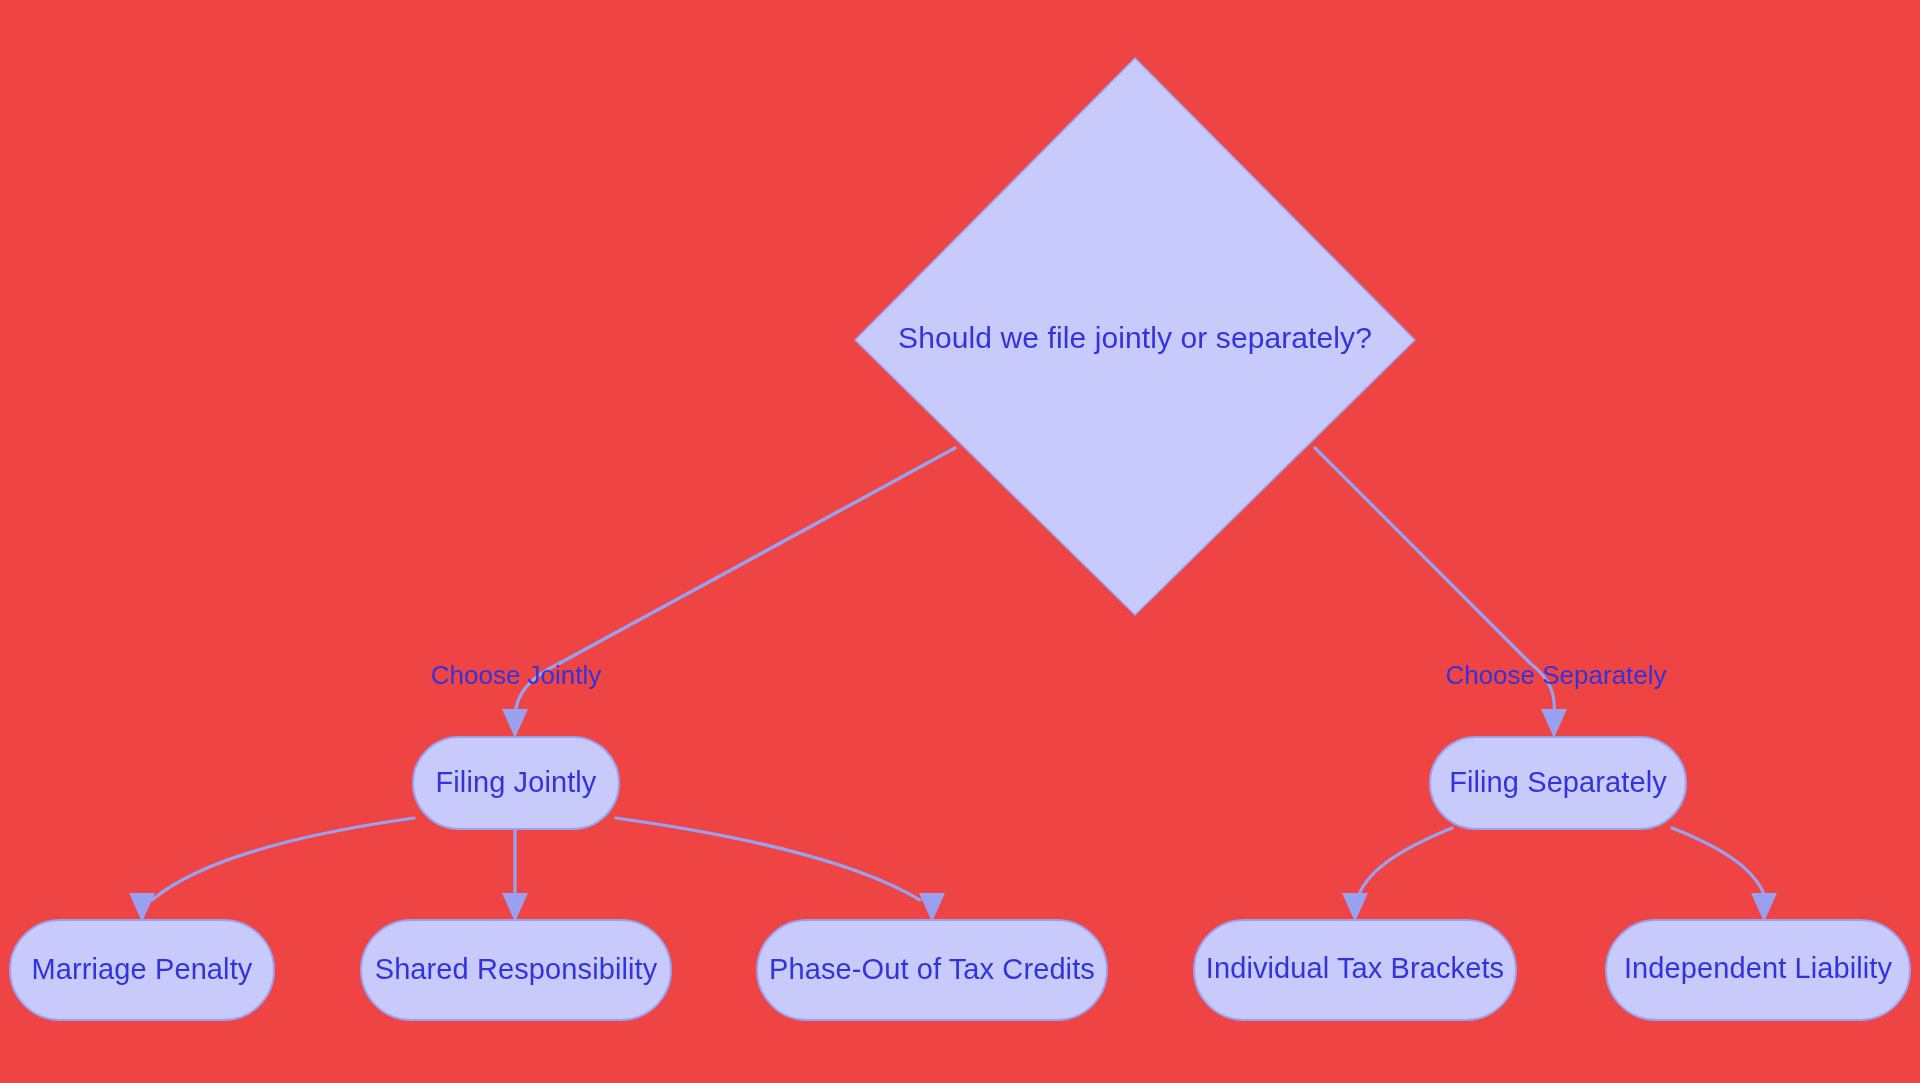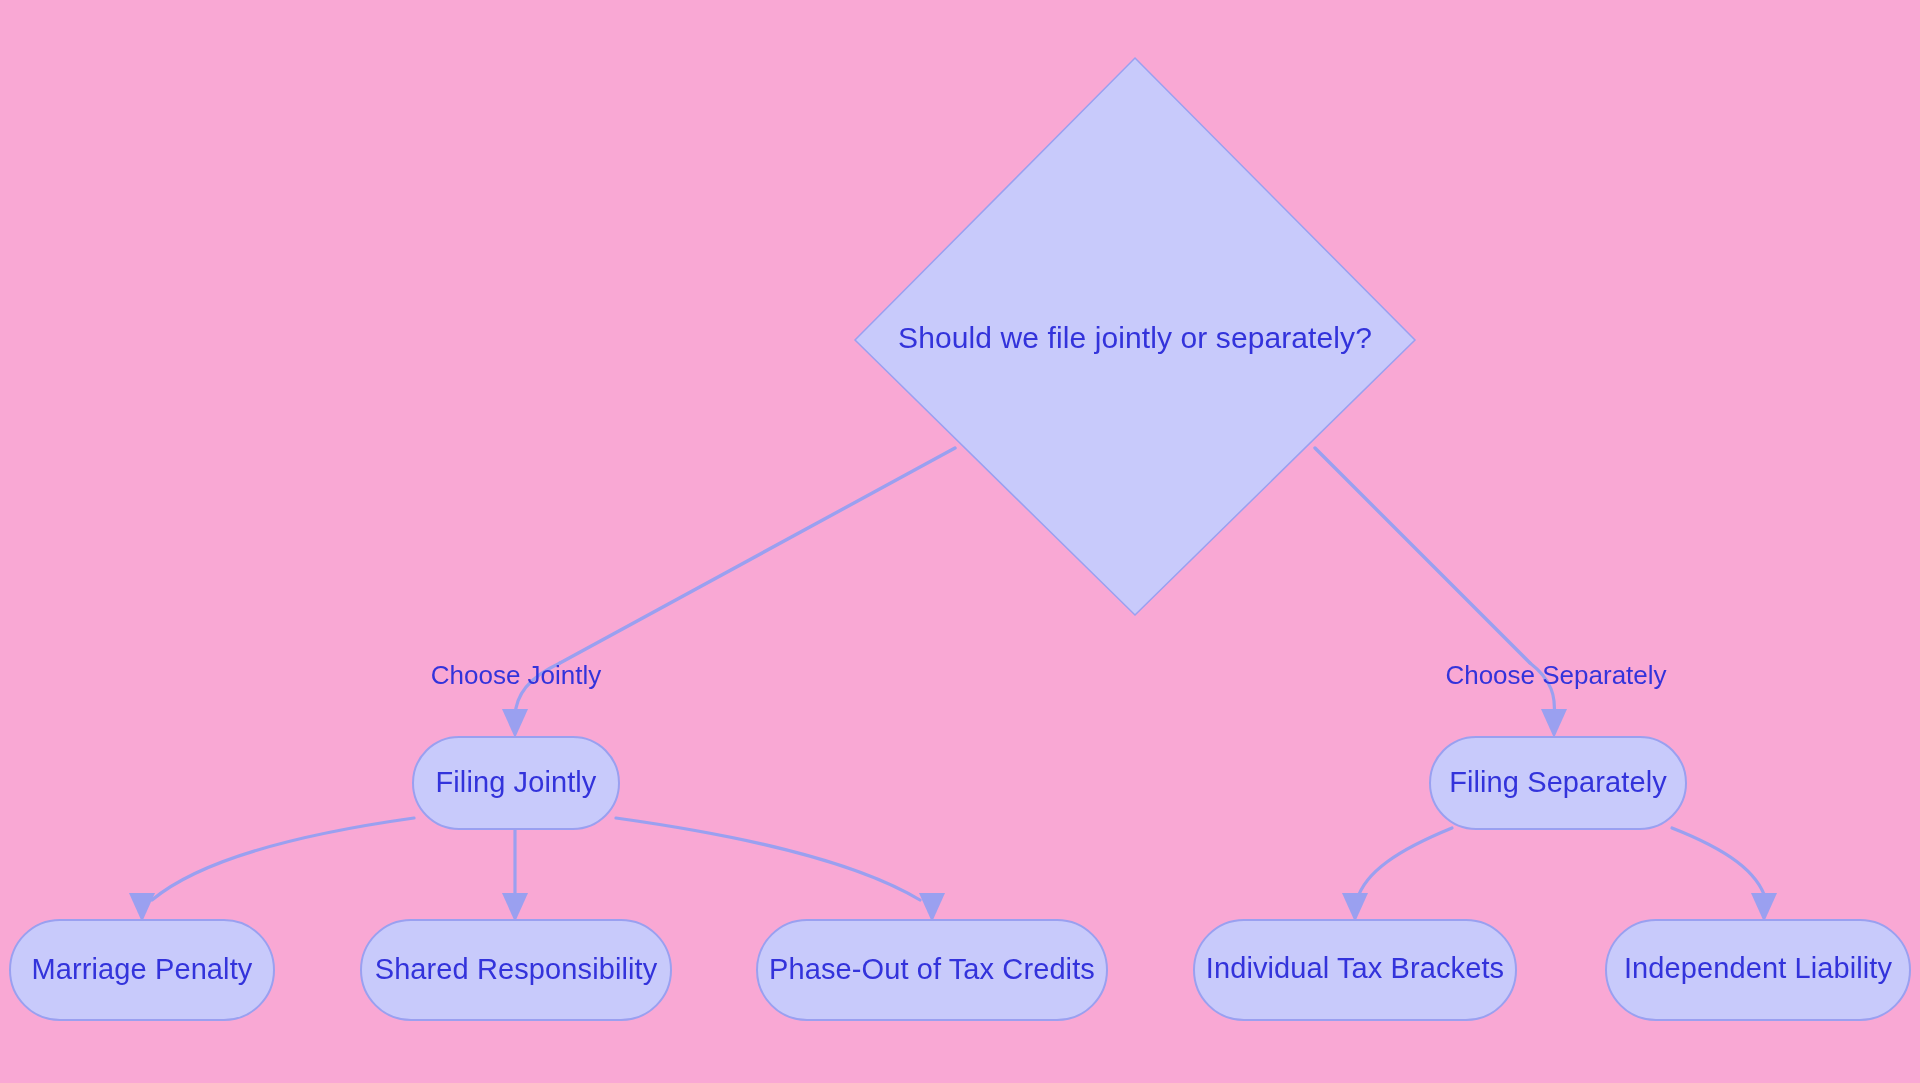--- a/index.html
+++ b/index.html
@@ -10,21 +10,21 @@
   body {
     width: 1920px;
     height: 1083px;
     overflow: hidden;
     font-family: "Liberation Sans", sans-serif;
   }
   #flowchart-root {
     position: relative;
     width: 1920px;
     height: 1083px;
-    background: #f9a8d4;
+    background: #ef4444;
   }
   svg.diagram-canvas {
     display: block;
     width: 1920px;
     height: 1083px;
   }
   .node-shape {
     fill: #C8CAFB;
     stroke: #9AA0F0;
     stroke-width: 2;

